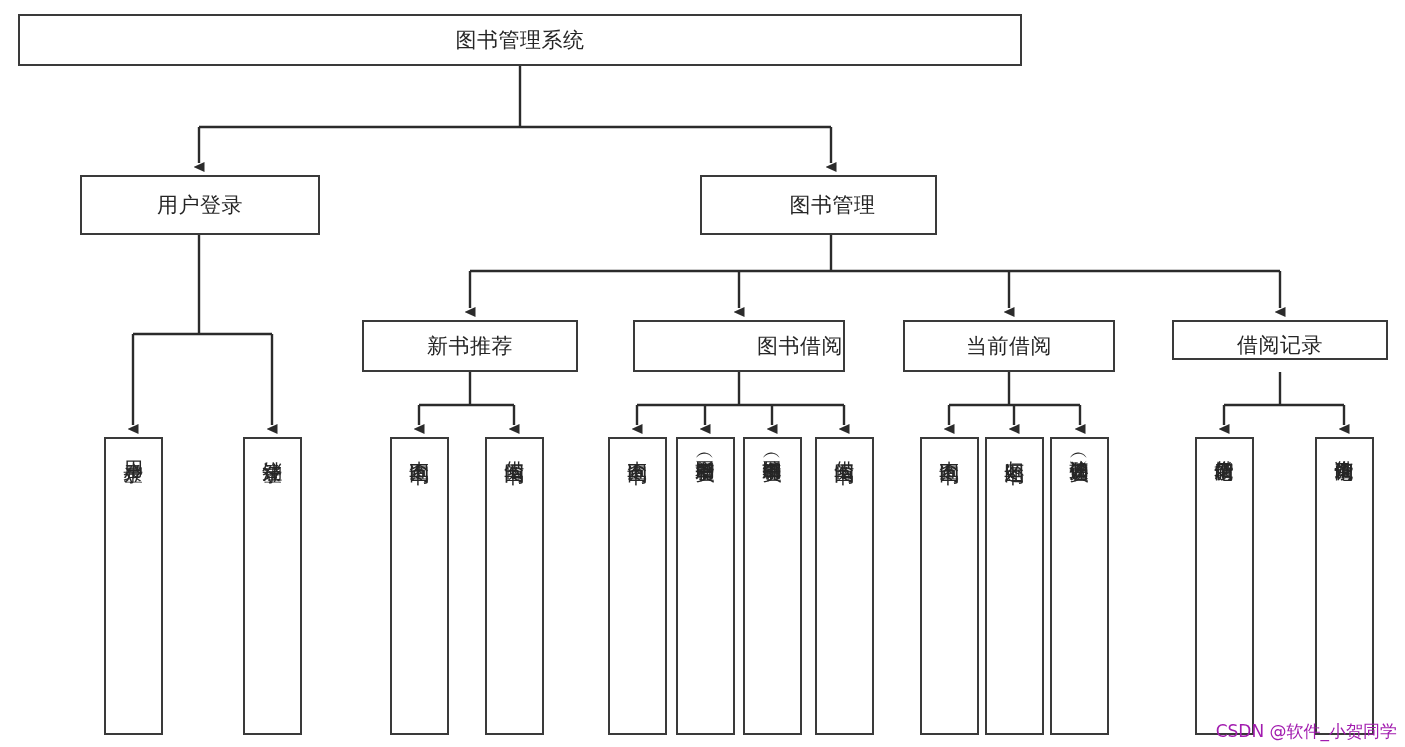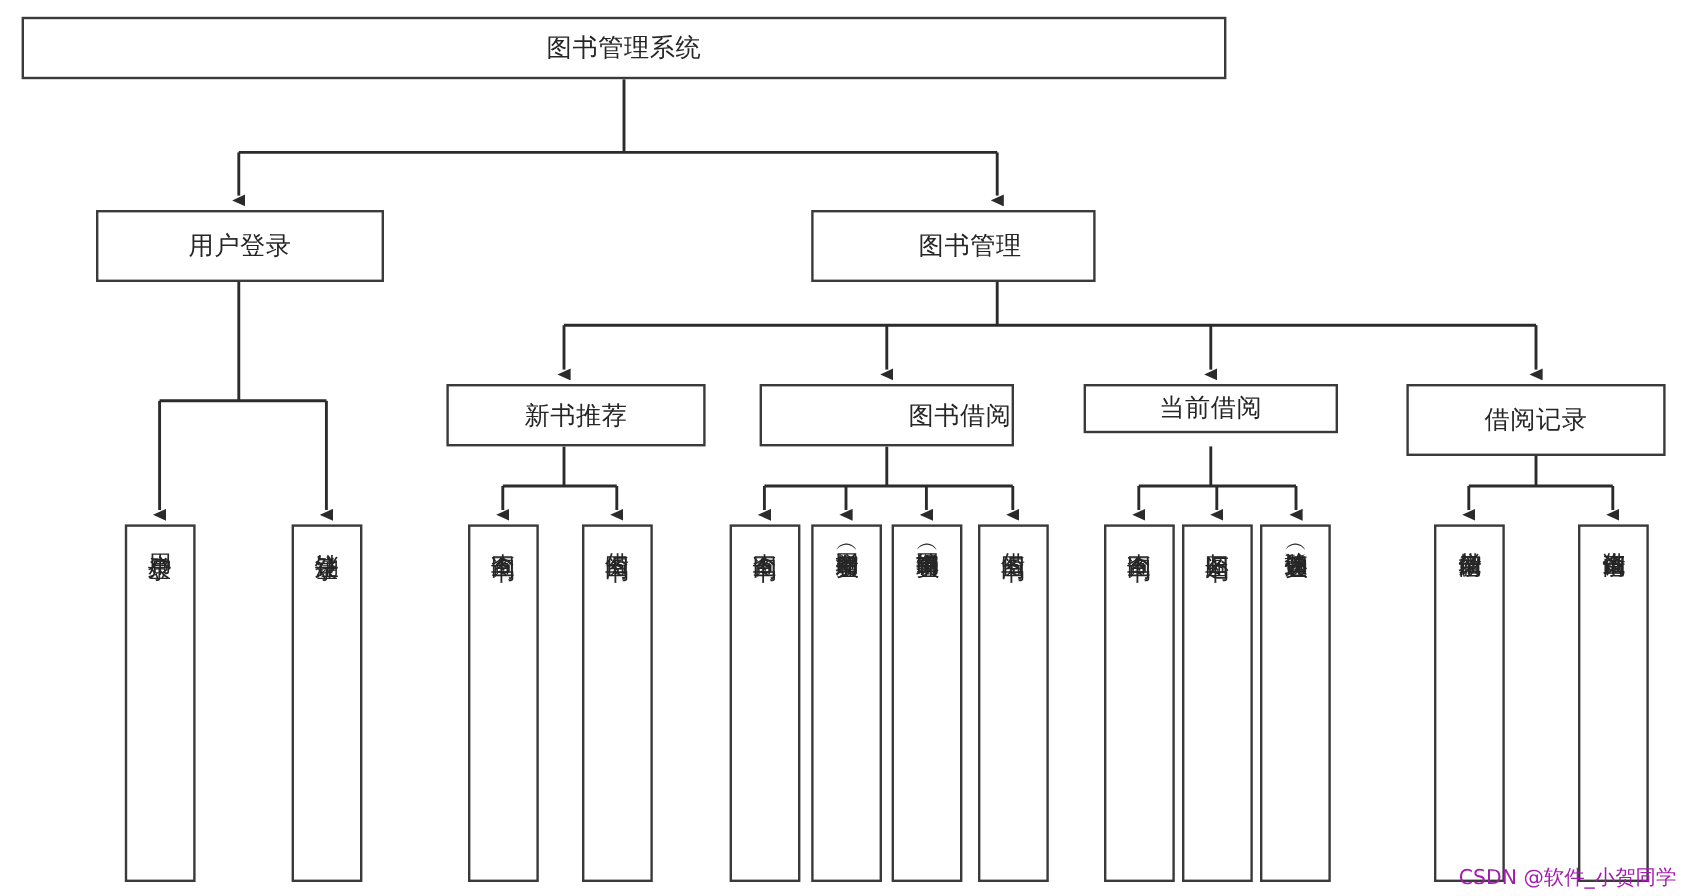--- a/index.html
+++ b/index.html
@@ -130,34 +130,34 @@
     </g>
   </svg>
 
   <div class="node node-h" style="left:18px; top:14px; width:1004px; height:52px;">
     <span>图书管理系统</span>
   </div>
 
   <div class="node node-h" style="left:80px; top:175px; width:240px; height:60px;">
     <span>用户登录</span>
   </div>
-  <div class="node node-h" style="left:676px; top:175px; width:237px; height:60px;padding-left:28px;">
+  <div class="node node-h" style="left:700px; top:175px; width:237px; height:60px;padding-left:28px;">
     <span>图书管理</span>
   </div>
 
-  <div class="node node-h" style="left:362px; top:320px; width:216px; height:52px;margin-left:10px;">
+  <div class="node node-h" style="left:362px; top:320px; width:216px; height:52px;">
     <span>新书推荐</span>
   </div>
   <div class="node node-h" style="left:633px; top:320px; width:212px; height:52px;justify-content:flex-end;">
     <span>图书借阅</span>
   </div>
-  <div class="node node-h" style="left:903px; top:320px; width:212px; height:41px;">
+  <div class="node node-h" style="left:903px; top:320px; width:212px; height:52px;">
     <span>当前借阅</span>
   </div>
-  <div class="node node-h" style="left:1172px; top:320px; width:216px; height:60px;">
+  <div class="node node-h" style="left:1172px; top:320px; width:216px; height:40px;align-items:flex-end;">
     <span>借阅记录</span>
   </div>
 
   <div class="node node-leaf" style="left:104px; top:437px; width:59px; height:298px;">
     <span class="vlabel">用户登录</span>
   </div>
   <div class="node node-leaf" style="left:243px; top:437px; width:59px; height:298px;">
     <span class="vlabel">注销登录</span>
   </div>
 

